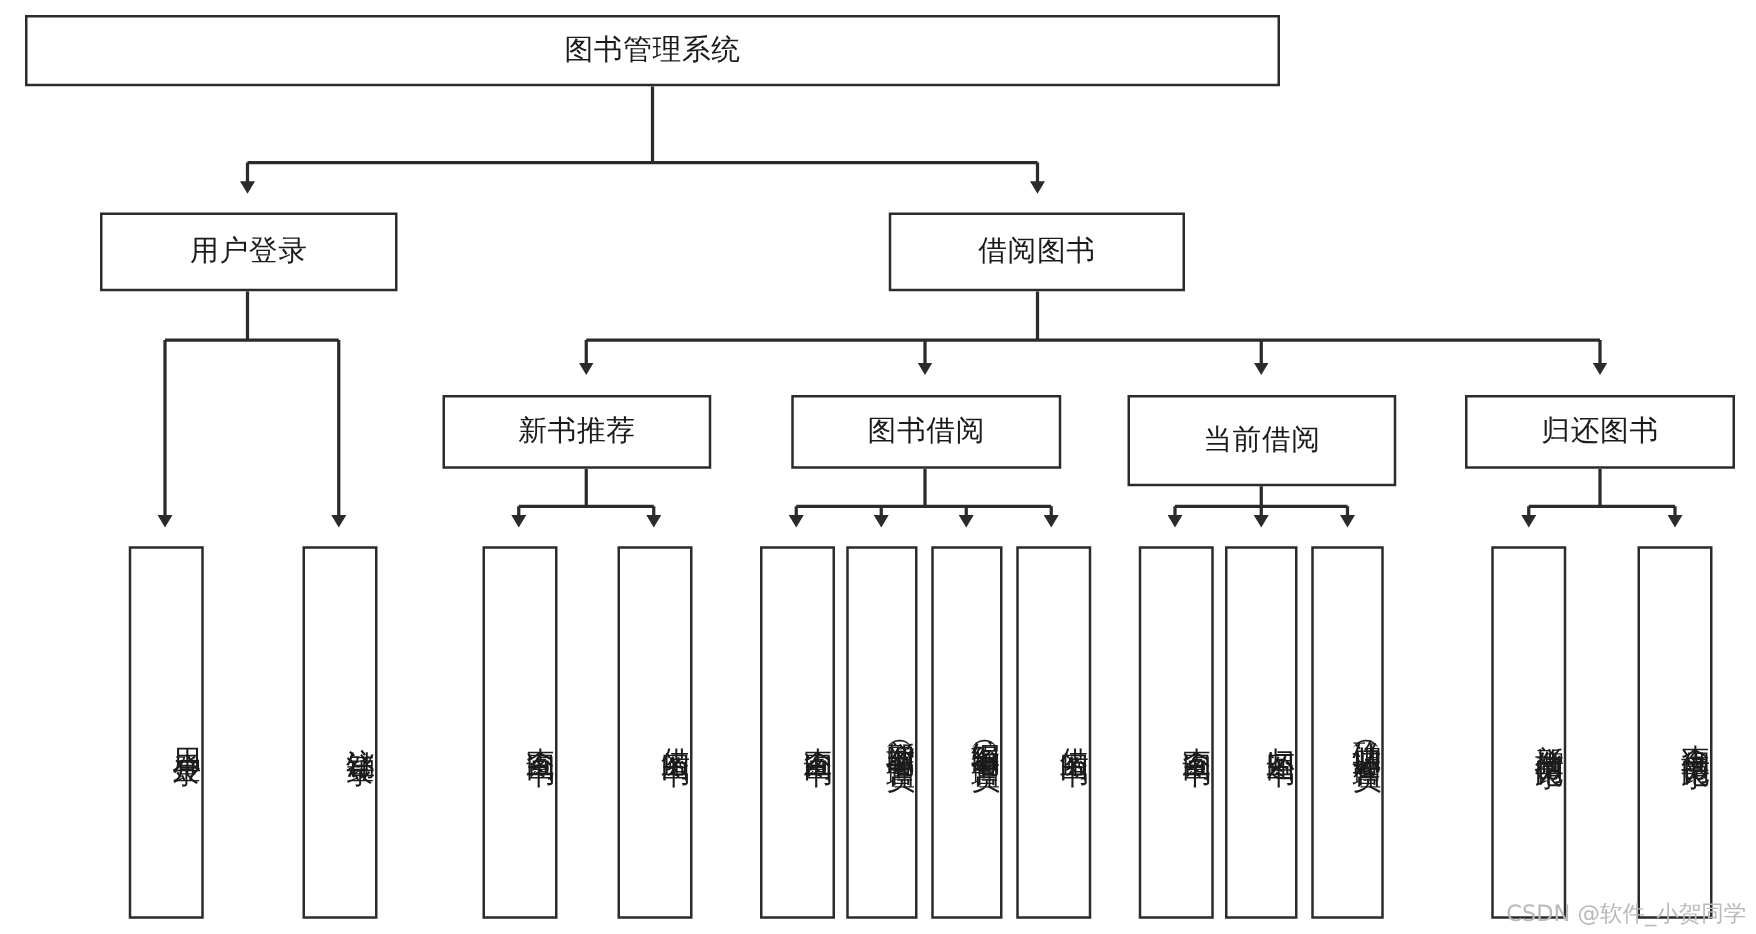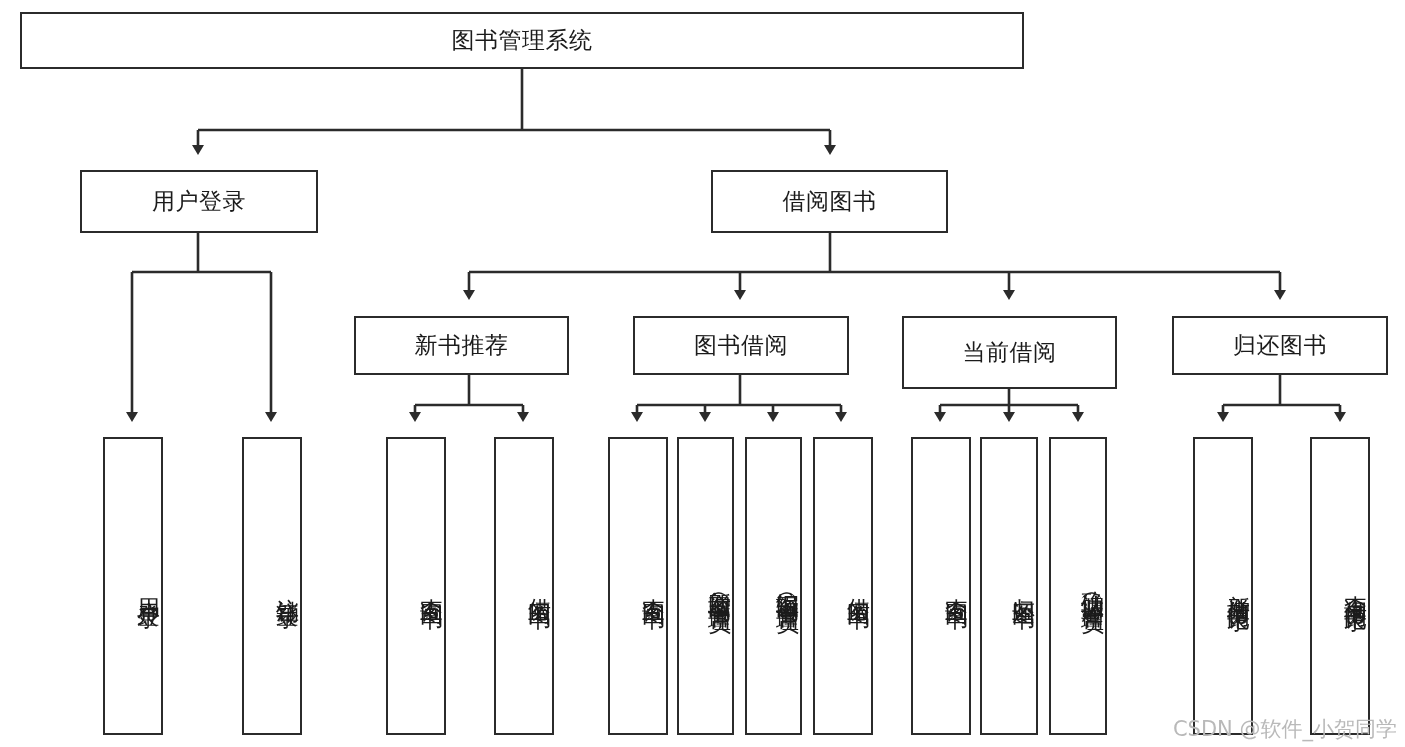--- a/index.html
+++ b/index.html
@@ -55,21 +55,21 @@
   .node.vert .vtext {
     writing-mode: vertical-rl;
     text-orientation: upright;
     display: block;
     white-space: nowrap;
   }
   #watermark {
     position: absolute;
     right: 8px;
     bottom: 4px;
-    font-size: 21px;
+    font-size: 18px;
     color: #b9b9b9;
     font-family: "DejaVu Sans", "Liberation Sans", sans-serif;
     white-space: nowrap;
     pointer-events: none;
   }
 </style>
 </head>
 <body>
 
 <div id="diagram-root">

